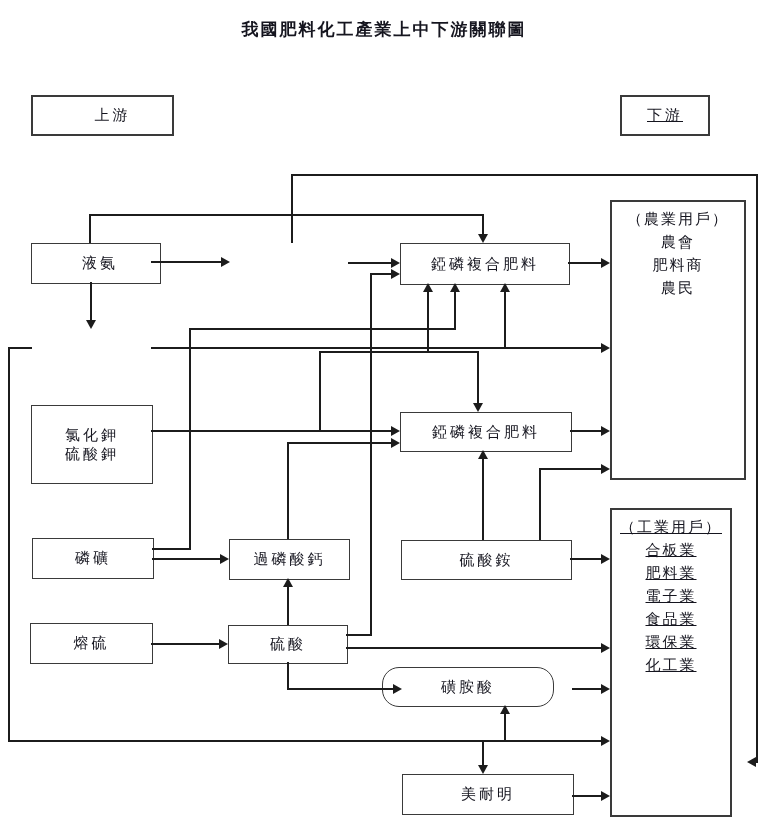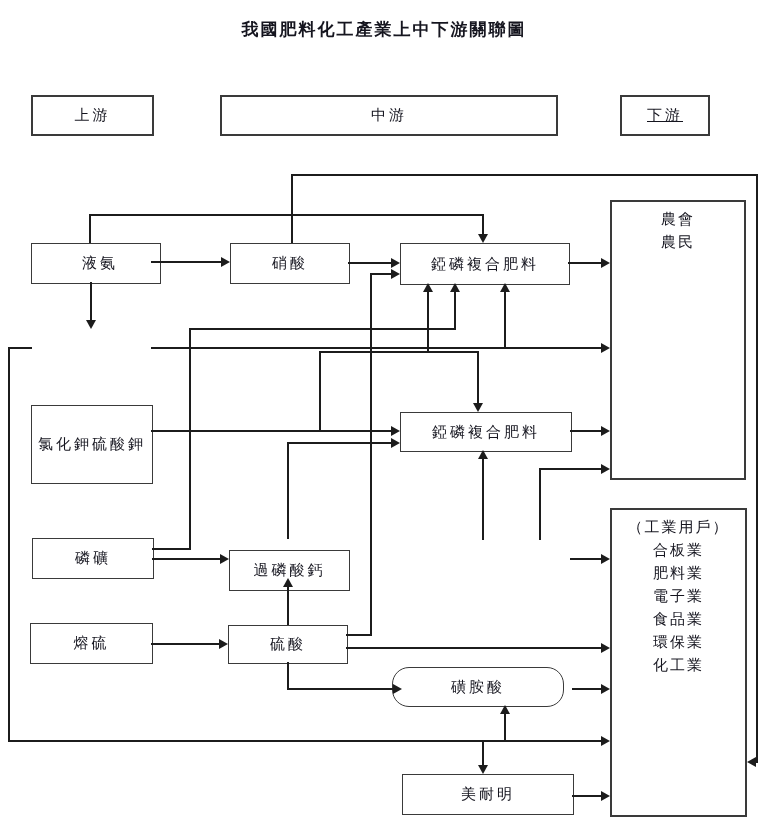--- a/index.html
+++ b/index.html
@@ -14,21 +14,21 @@
   .hbox{
     position:absolute;border:2px solid #3a3a3a;background:#fff;
     display:flex;align-items:center;justify-content:center;
     font-size:15px;letter-spacing:3px;
   }
   .node{
     position:absolute;border:1.5px solid #3a3a3a;background:#fff;
     display:flex;align-items:center;justify-content:center;
     font-size:15px;letter-spacing:3px;line-height:1.25;text-align:center;
   }
-  .node.multiline{flex-direction:row;}
+  .node.multiline{flex-direction:column;}
   .userbox{
     position:absolute;border:2px solid #3a3a3a;background:#fff;
     font-size:15px;letter-spacing:2px;text-align:center;padding-top:6px;
     box-sizing:border-box;
   }
   .userbox .uhead{line-height:23px;}
   .userbox .uline{line-height:23px;}
   .seg{position:absolute;background:#1c1c1c;}
   .arr{position:absolute;width:0;height:0;}
   .arr.right{border-top:5px solid transparent;border-bottom:5px solid transparent;border-left:9px solid #1c1c1c;}
@@ -36,73 +36,72 @@
   .arr.up{border-left:5px solid transparent;border-right:5px solid transparent;border-bottom:9px solid #1c1c1c;}
   .arr.down{border-left:5px solid transparent;border-right:5px solid transparent;border-top:9px solid #1c1c1c;}
 </style>
 </head>
 <body>
 
 <div class="canvas">
 
   <div class="title">我國肥料化工產業上中下游關聯圖</div>
 
-  <div class="hbox" style="left:31px;top:95px;width:119px;height:37px;">
+  <div class="hbox" style="left:31px;top:95px;width:119px;height:37px;padding-left:20px;">
     <span>上游</span>
-  </div>
-  <div class="hbox" style="left:220px;top:95px;width:334px;height:37px;">
-    <span>中游</span>
   </div>
   <div class="hbox" style="left:620px;top:95px;width:86px;height:37px;text-decoration:underline;">
     <span>下游</span>
   </div>
 
   <div class="node" style="left:31px;top:243px;width:120px;height:39px;padding-left:8px;">
     <span>液氨</span>
   </div>
   <div class="node multiline" style="left:31px;top:405px;width:120px;height:77px;">
     <span>氯化鉀</span>
     <span>硫酸鉀</span>
   </div>
   <div class="node" style="left:30px;top:623px;width:121px;height:39px;">
     <span>熔硫</span>
   </div>
   <div class="node" style="left:32px;top:538px;width:120px;height:39px;">
     <span>磷礦</span>
   </div>
 
-  <div class="node" style="left:230px;top:243px;width:118px;height:39px;">
-    <span>硝酸</span>
-  </div>
   <div class="node" style="left:400px;top:243px;width:168px;height:40px;">
     <span>錏磷複合肥料</span>
   </div>
   <div class="node" style="left:400px;top:412px;width:170px;height:38px;">
     <span>錏磷複合肥料</span>
   </div>
-  <div class="node" style="left:229px;top:539px;width:119px;height:39px;margin-top:11px;">
+  <div class="node" style="left:229px;top:539px;width:119px;height:39px;">
     <span>過磷酸鈣</span>
+  </div>
+  <div class="node" style="left:401px;top:540px;width:169px;height:38px;">
+    <span>硫酸銨</span>
   </div>
   <div class="node" style="left:228px;top:625px;width:118px;height:37px;">
     <span>硫酸</span>
   </div>
-  <div class="node" style="left:392px;top:667px;width:170px;height:38px;border-radius:17px;">
+  <div class="node" style="left:382px;top:667px;width:170px;height:38px;border-radius:17px;">
     <span>磺胺酸</span>
   </div>
   <div class="node" style="left:402px;top:774px;width:170px;height:39px;">
     <span>美耐明</span>
   </div>
 
   <div class="userbox" style="left:610px;top:200px;width:136px;height:280px;">
+    <div class="uhead">（農業用戶）</div>
     <div>
         <div class="uline">農會</div>
+        <div class="uline">肥料商</div>
         <div class="uline">農民</div>
       </div>
   </div>
-  <div class="userbox" style="left:610px;top:508px;width:137px;height:309px;">
+  <div class="userbox" style="left:610px;top:508px;width:122px;height:309px;text-decoration:underline;">
     <div class="uhead">（工業用戶）</div>
     <div>
         <div class="uline">合板業</div>
         <div class="uline">肥料業</div>
         <div class="uline">電子業</div>
         <div class="uline">食品業</div>
         <div class="uline">環保業</div>
         <div class="uline">化工業</div>
       </div>
   </div>

